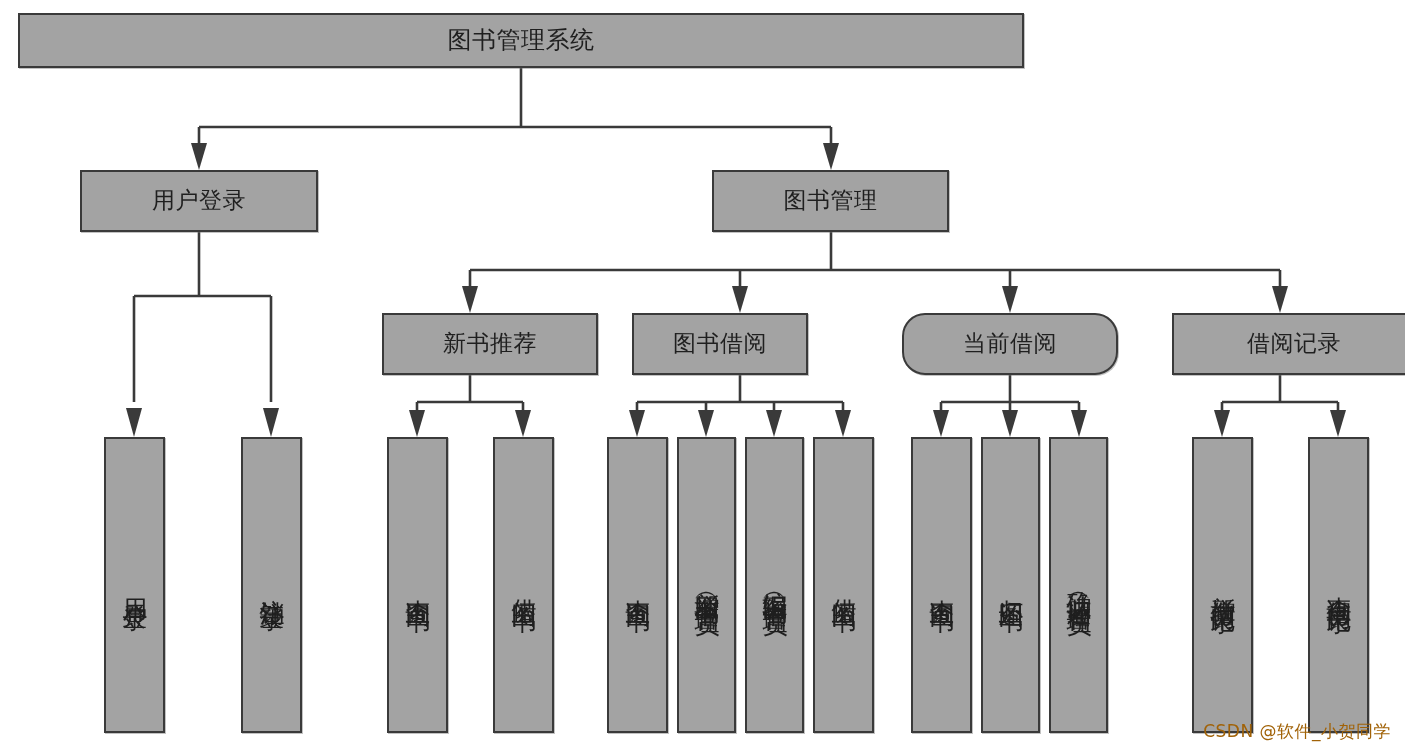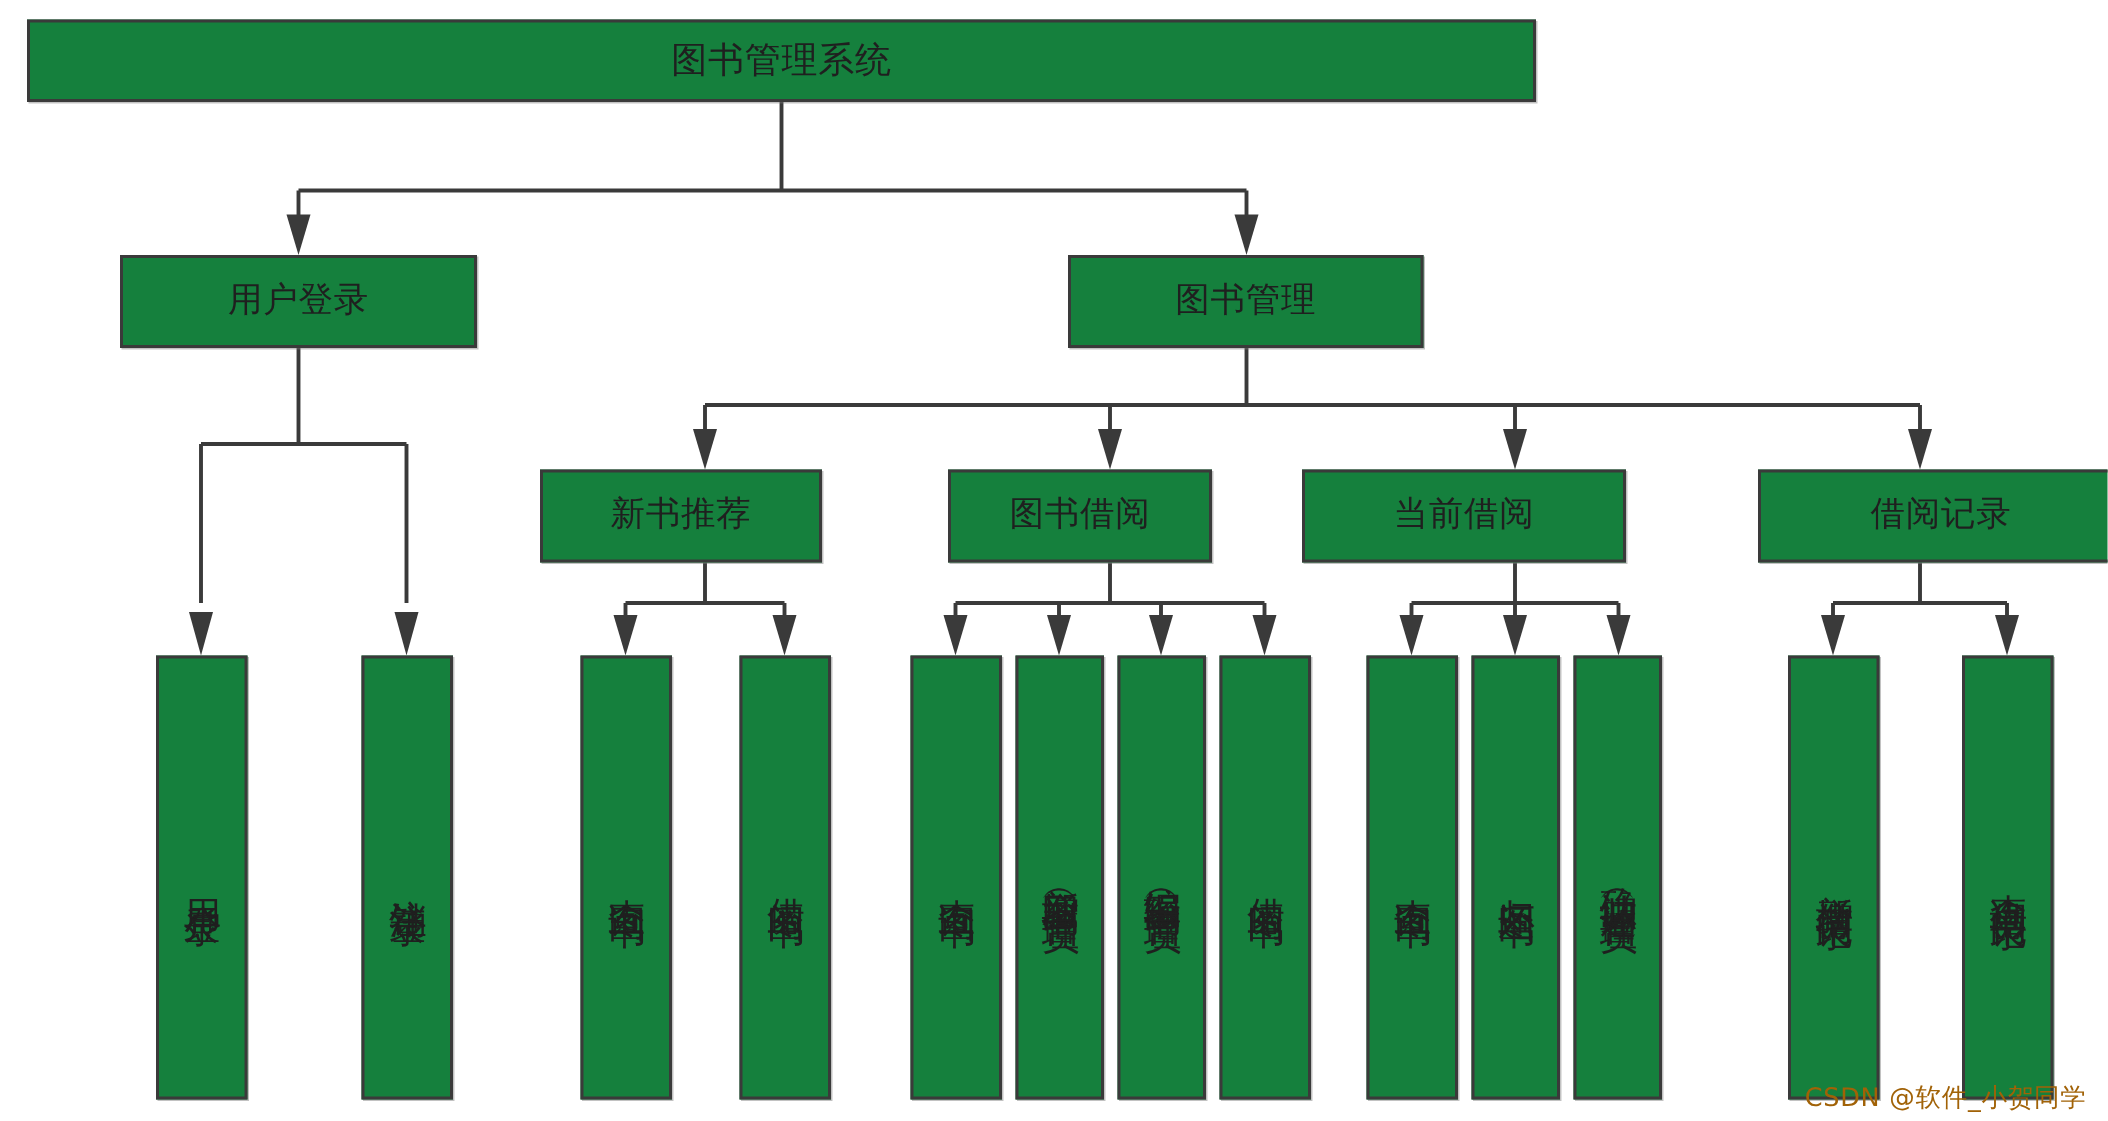--- a/index.html
+++ b/index.html
@@ -10,21 +10,21 @@
     font-family:"DejaVu Sans","Liberation Sans",sans-serif;
     overflow:hidden;
     position:relative;
   }
   #diagram{
     position:absolute;left:0;top:0;width:1405px;height:747px;
   }
   .node{
     position:absolute;
     box-sizing:border-box;
-    background:#15803d;
+    background:#a3a3a3;
     border:2px solid #3a3a3a;
     display:flex;
     align-items:center;
     justify-content:center;
     color:#1f1f1f;
     box-shadow:1px 1px 0 rgba(120,120,120,.45);
   }
   .node .lbl{
     display:block;
     line-height:1.18;
@@ -146,27 +146,27 @@
     <span class="lbl">图书管理系统</span>
   </div>
 
   <div class="node h-node" style="left:80px;top:170px;width:238px;height:62px;">
     <span class="lbl">用户登录</span>
   </div>
   <div class="node h-node" style="left:712px;top:170px;width:237px;height:62px;">
     <span class="lbl">图书管理</span>
   </div>
 
-  <div class="node h-node" style="left:360px;top:313px;width:188px;height:62px;text-align:right;">
+  <div class="node h-node" style="left:382px;top:313px;width:216px;height:62px;text-align:right;">
     <span class="lbl">新书推荐</span>
   </div>
   <div class="node h-node" style="left:632px;top:313px;width:176px;height:62px;">
     <span class="lbl">图书借阅</span>
   </div>
-  <div class="node h-node" style="left:868px;top:313px;width:216px;height:62px;">
+  <div class="node h-node" style="left:902px;top:313px;width:216px;height:62px;border-radius:23px;">
     <span class="lbl">当前借阅</span>
   </div>
   <div class="node h-node" style="left:1172px;top:313px;width:244px;height:62px;">
     <span class="lbl">借阅记录</span>
   </div>
 
   <div class="node v-node" style="left:104px;top:437px;width:61px;height:296px;">
     <span class="lbl">用户登录</span>
   </div>
   <div class="node v-node" style="left:241px;top:437px;width:61px;height:296px;">

